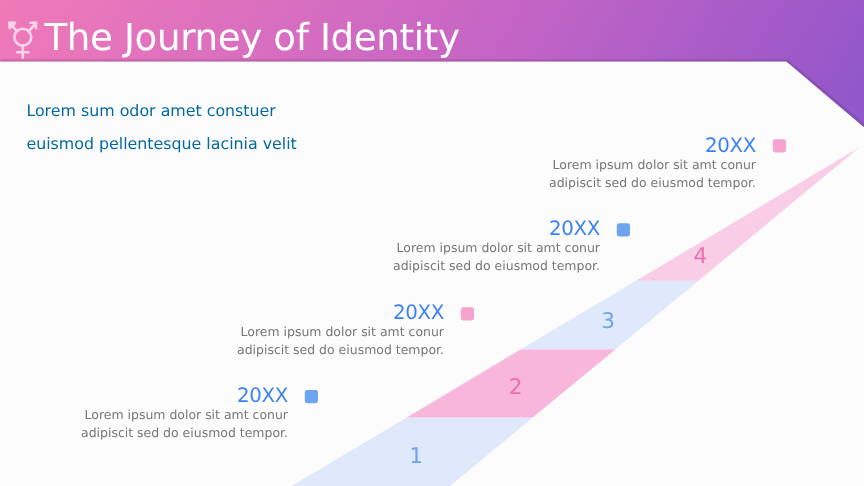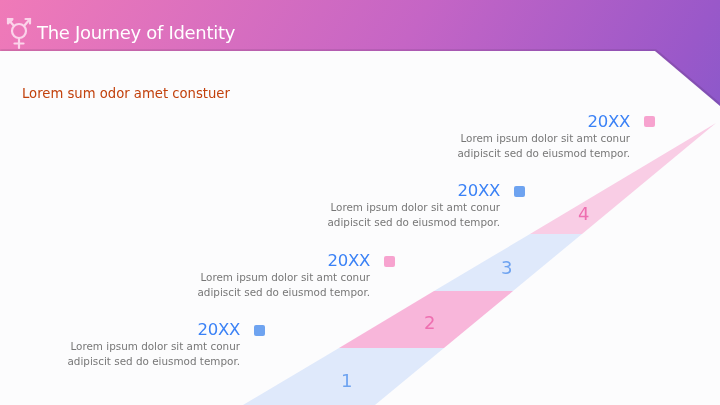--- a/index.html
+++ b/index.html
@@ -5,22 +5,22 @@
   html, body { margin:0; padding:0; }
   body { width:720px; height:405px; overflow:hidden; position:relative; font-family:"DejaVu Sans", sans-serif; background:#fff; }
   .bg { position:absolute; inset:0; background:linear-gradient(120deg, #f07ab8 0%, #c565c5 45%, #9a58c9 75%, #6a5acd 100%); }
   .panel { position:absolute; left:0; top:51px; width:720px; height:354px; background:#fcfcfd;
            clip-path: polygon(0 0, 655px 0, 720px 55px, 720px 354px, 0 354px);
            box-shadow: 0 -1px 3px rgba(0,0,0,0.2); }
   .panel-shadow { position:absolute; left:0; top:49px; width:720px; height:356px; background:rgba(60,40,80,0.18);
            clip-path: polygon(0 0, 656px 0, 720px 54px, 720px 356px, 0 356px); filter: blur(1px); }
   .title-bar { position:absolute; left:0; top:12px; height:40px; display:flex; align-items:center; }
   .title-icon { width:34px; height:40px; margin-left:2px; }
-  .title-text { color:#fff; font-size:18px; letter-spacing:-0.3px; margin-left:1px; }
-  .intro { position:absolute; left:22px; top:80px; width:260px; color:#c2410c; font-size:13.2px; line-height:27px; }
+  .title-text { color:#fff; font-size:31px; letter-spacing:-0.3px; margin-left:1px; }
+  .intro { position:absolute; left:22px; top:80px; width:260px; color:#0369a1; font-size:13.2px; line-height:27px; }
   .road { position:absolute; left:0; top:0; width:720px; height:405px; }
   .milestone { position:absolute; text-align:right; }
   .ms-year { font-size:16.5px; color:#3b82f6; letter-spacing:-0.3px; }
   .ms-desc { font-size:10.4px; color:#777; line-height:15px; }
   .ms-dot { position:absolute; width:11px; height:11px; border-radius:2px; }
   .step-num { position:absolute; font-size:18px; }
 </style>
 </head>
 <body>
 
@@ -39,20 +39,21 @@
       <line x1="12" y1="14" x2="6" y2="7"></line>
       <polyline points="10.5,7 6,7 6,11.5"></polyline>
       <line x1="6.5" y1="11" x2="10" y2="8"></line>
     </g>
   </svg>
   <span class="title-text">The Journey of Identity</span>
 </div>
 
 <div class="intro">
   <div>Lorem sum odor amet constuer</div>
+  <div>euismod pellentesque lacinia velit</div>
 </div>
 
 <svg class="road" viewBox="0 0 720 405">
   <polygon points="243,405 375,405 444,348 339,348" fill="#dfe9fb"></polygon>
   <polygon points="339,348 444,348 513,291 434,291" fill="#f8b6da"></polygon>
   <polygon points="434,291 513,291 582,234 530,234" fill="#dfe9fb"></polygon>
   <polygon points="530,234 582,234 716,123" fill="#f9cde5"></polygon>
 </svg>
 
 <span class="step-num" style="left:341px;top:370px;color:#6ea3f0;">1</span>

